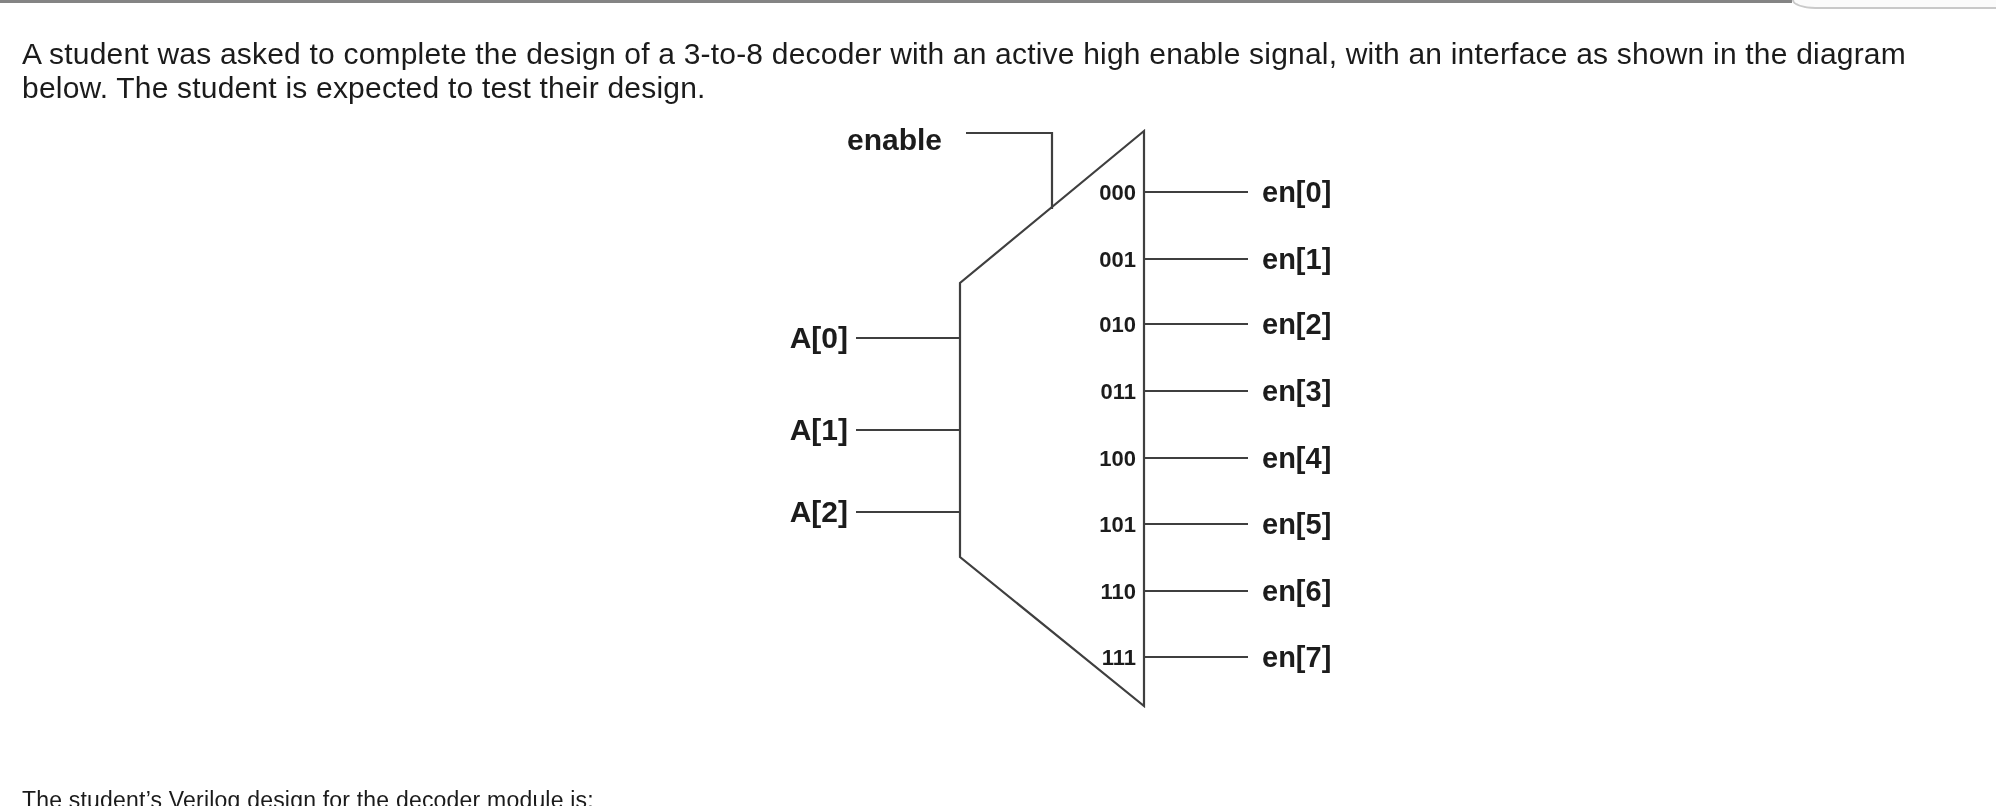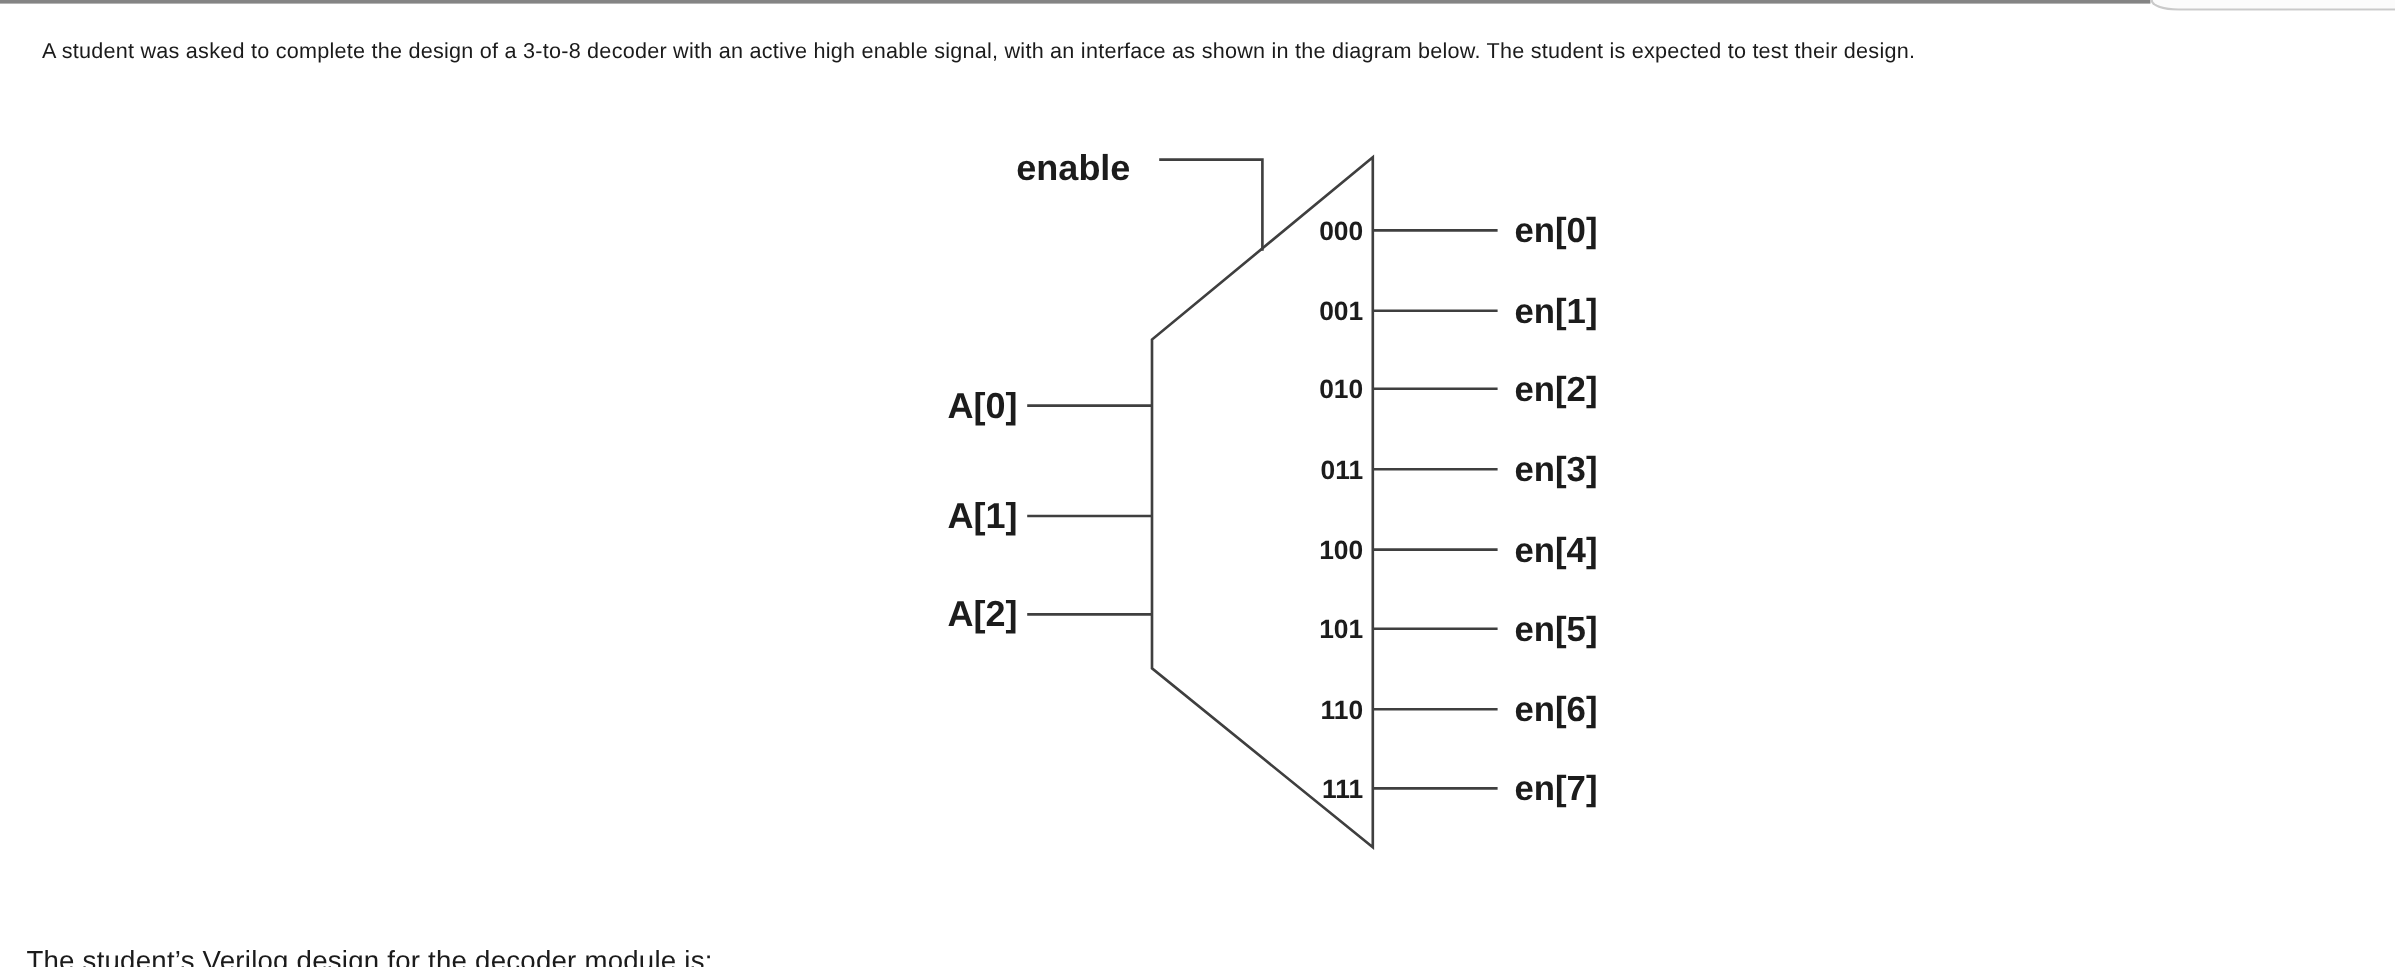--- a/index.html
+++ b/index.html
@@ -32,25 +32,24 @@
     background: #fbfbfb;
     border-left: 2px solid #c9c9c9;
     border-bottom: 2px solid #c9c9c9;
     border-bottom-left-radius: 26px 10px;
   }
   .intro-text {
     position: absolute;
     top: 7px;
     left: 22px;
     width: 1952px;
-    font-size: 18px;
+    font-size: 30px;
     line-height: 34px;
     letter-spacing: 0.2px;
     color: #1b1b1b;
-    margin-left: 13px;
   }
   .footer-text {
     position: absolute;
     top: 762px;
     left: 22px;
     font-size: 23px;
     line-height: 30px;
     letter-spacing: 0.2px;
     color: #1b1b1b;
   }

